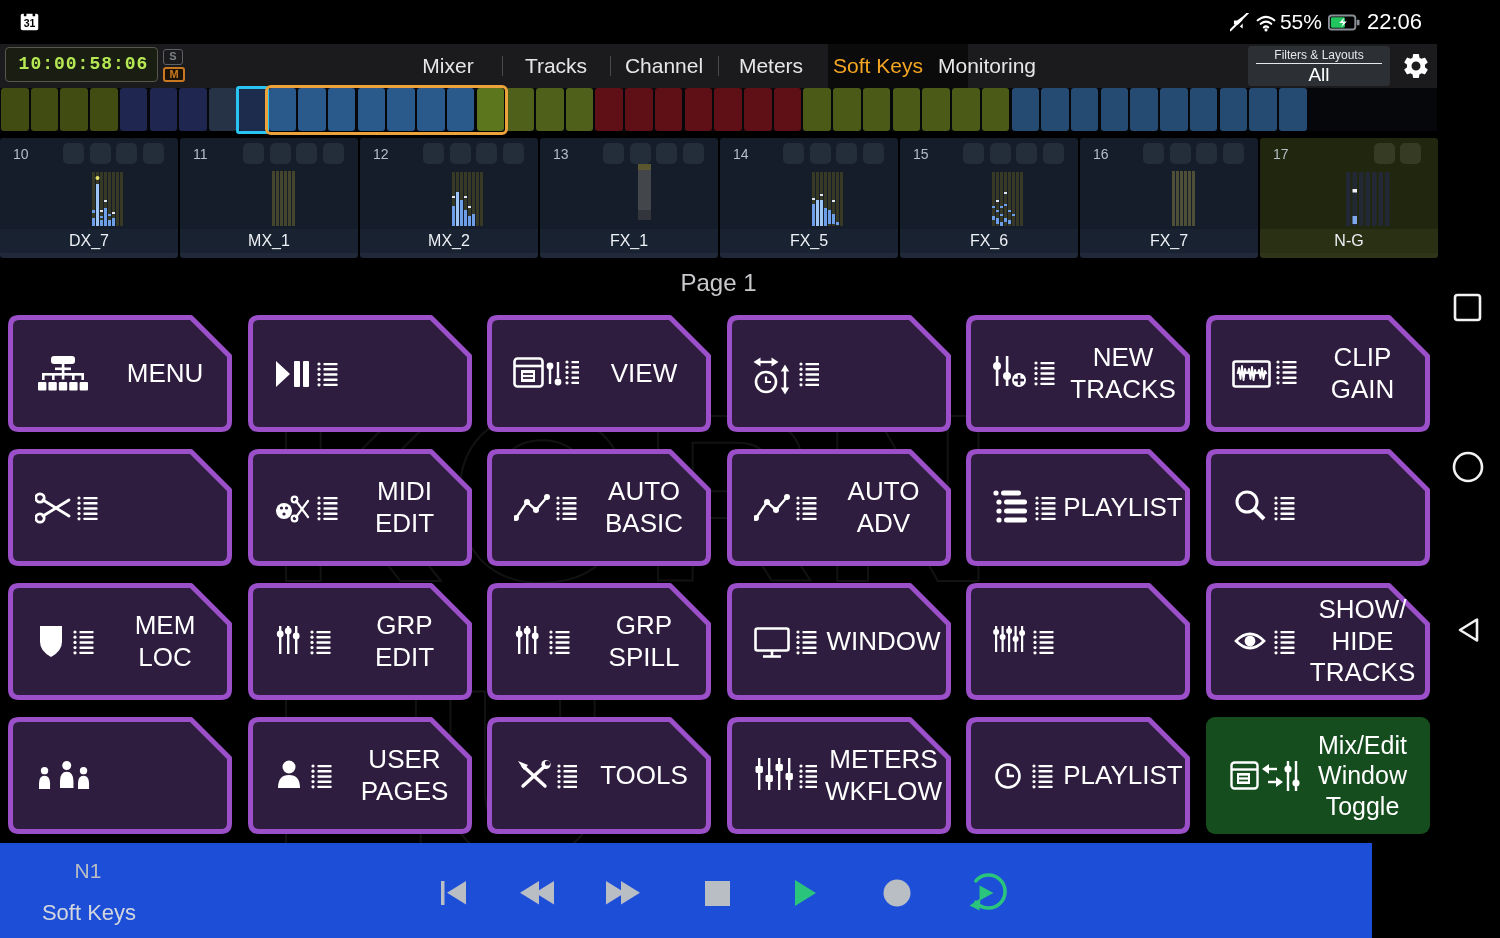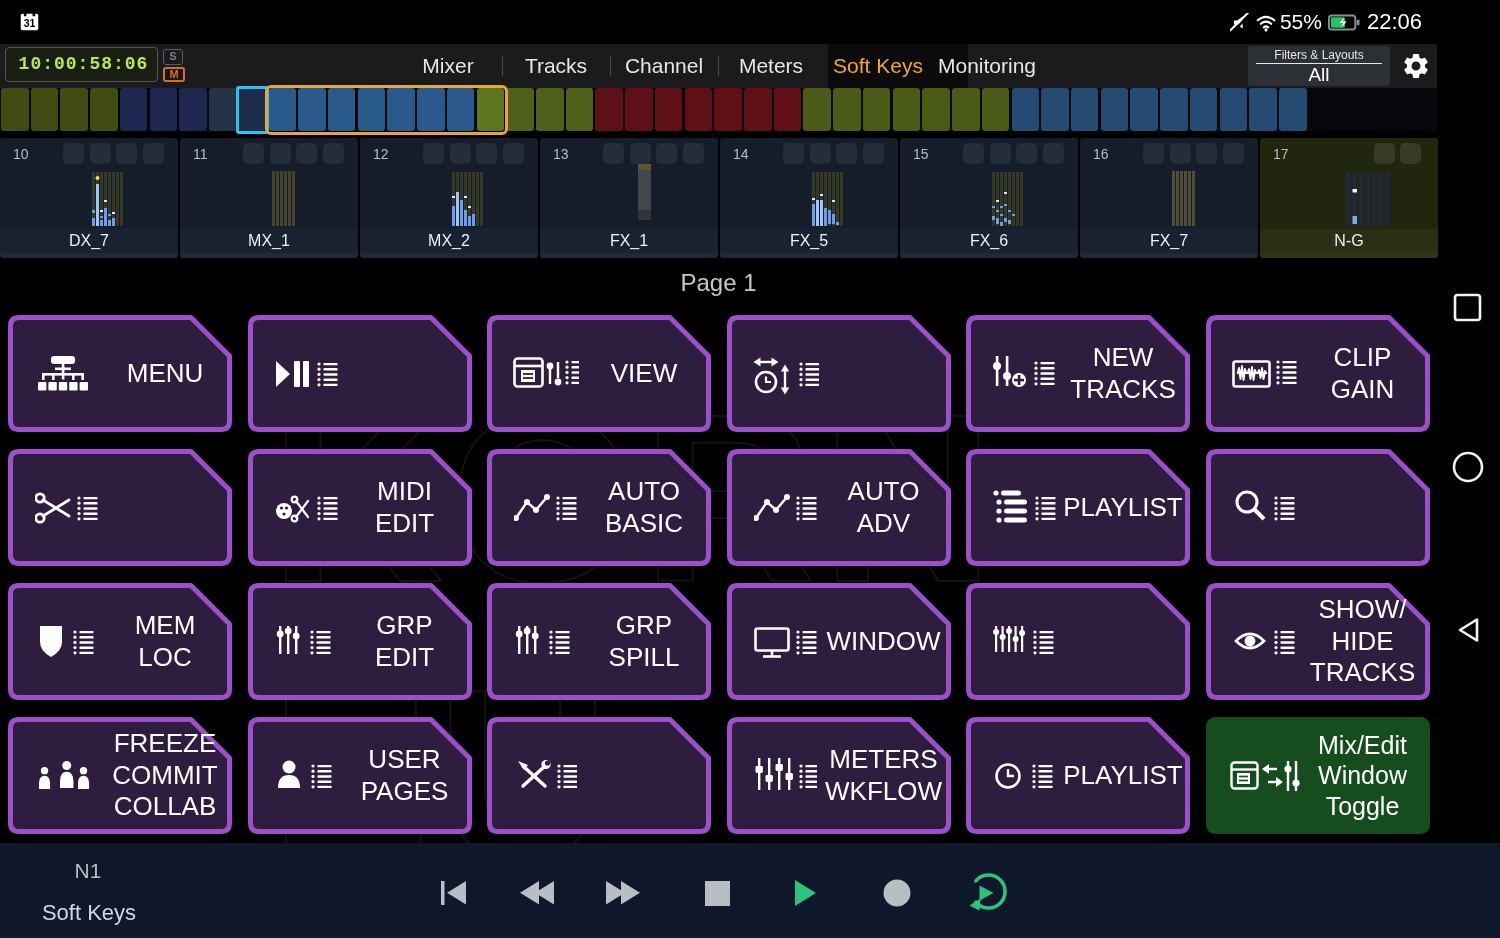--- a/index.html
+++ b/index.html
@@ -13,21 +13,21 @@
 .sq{position:absolute;top:5px;width:21px;height:21px;border-radius:5px}
 .chmeter{position:absolute;top:32px}
 .chname{position:absolute;left:0;top:94px;width:100%;text-align:center;font-size:16px;font-weight:normal;color:#eef1f5}
 #page1{position:absolute;left:0;top:269px;width:1437px;text-align:center;font-size:24px;color:#c9c9cd}
 .btn{position:absolute;width:224px;height:117px}
 .bshape{position:absolute;left:0;top:0}
 .bicondiv{position:absolute;left:17px;top:0;width:84px;height:117px;display:flex;align-items:center;justify-content:center}
 .btxt{position:absolute;left:101px;top:0;width:112px;height:117px;display:flex;align-items:center;justify-content:center;text-align:center;color:#fff;font-size:26px;line-height:1.22}
 .green{background:#164d1e;border-radius:9px}
 .green .btxt{font-size:25px}
-#bottombar{position:absolute;left:0;top:843px;width:1500px;height:95px;background:#0f172a}
+#bottombar{position:absolute;left:0;top:843px;width:1372px;height:95px;background:#1d4ed8}
 </style></head><body>
 <div style="position:absolute;left:270px;top:360px;width:1000px;font-family:'Liberation Sans',sans-serif;font-size:240px;font-weight:bold;letter-spacing:6px;color:transparent;-webkit-text-stroke:2px rgba(255,255,255,0.07);z-index:0">KORN EU</div>
 <div id="statusbar">
 <svg width="21" height="21" viewBox="0 0 24 24" style="position:absolute;left:19px;top:11px">
       <g fill="#fff">
 <rect x="2" y="3" width="20" height="19" rx="2"></rect>
 <rect x="5.5" y="1" width="3" height="5" rx="1" fill="#000"></rect>
         <rect x="15.5" y="1" width="3" height="5" rx="1" fill="#000"></rect>
 <text x="12" y="18" font-size="12" font-weight="bold" fill="#000" text-anchor="middle" font-family="Liberation Sans">31</text>
 </g>
@@ -888,21 +888,20 @@
         <g transform="translate(22,5) scale(1.12)" fill="#fff">
           <circle cx="6" cy="4" r="4"></circle>
           <path d="M0 18 Q0 9.5 6 9.5 Q12 9.5 12 18 L12 24 H0 Z"></path>
         </g>
         <g transform="translate(40,11) scale(0.92)" fill="#fff">
           <circle cx="6" cy="4" r="4"></circle>
           <path d="M0 18 Q0 9.5 6 9.5 Q12 9.5 12 18 L12 24 H0 Z"></path>
         </g>
       </svg>
     </div>
-    <div class="btxt">FREEZE<br>COMMIT<br>COLLAB</div>
   </div>
 <div class="btn" style="left:247.5px;top:717px">
     <svg class="bshape" width="224" height="117" viewBox="0 0 224 117">
       <path d="M 11 2.5 H 183 L 221.5 41 V 106 Q 221.5 114.5 213 114.5 H 11 Q 2.5 114.5 2.5 106 V 11 Q 2.5 2.5 11 2.5 Z" fill="#2e1d3e" stroke="#9b50c9" stroke-width="5" stroke-linejoin="round"></path>
     </svg>
 <div class="bicondiv">
       <svg class="bicon" width="60" height="36" viewBox="0 0 60 36">
         <g fill="#fff">
 <circle cx="12" cy="9" r="6.5"></circle>
 <path d="M1 30 Q1 17 12 17 Q23 17 23 30 Z"></path>
@@ -949,20 +948,21 @@
             <circle cx="2" cy="13.4" r="1.6"></circle>
             <rect x="6.5" y="12.3" width="14" height="2.4" rx="0.6"></rect>
             <circle cx="2" cy="18.6" r="1.6"></circle>
             <rect x="6.5" y="17.5" width="14" height="2.4" rx="0.6"></rect>
             <circle cx="2" cy="23.8" r="1.6"></circle>
             <rect x="6.5" y="22.7" width="14" height="2.4" rx="0.6"></rect>
           </g>
         </g>
       </svg>
     </div>
+    <div class="btxt">TOOLS</div>
   </div>
 <div class="btn" style="left:726.5px;top:717px">
     <svg class="bshape" width="224" height="117" viewBox="0 0 224 117">
       <path d="M 11 2.5 H 183 L 221.5 41 V 106 Q 221.5 114.5 213 114.5 H 11 Q 2.5 114.5 2.5 106 V 11 Q 2.5 2.5 11 2.5 Z" fill="#2e1d3e" stroke="#9b50c9" stroke-width="5" stroke-linejoin="round"></path>
     </svg>
 <div class="bicondiv">
       <svg class="bicon" width="62" height="40" viewBox="0 0 62 40">
         <g fill="#fff">
 <rect x="3" y="2" width="2.4" height="32"></rect>
           <rect x="0.5" y="10" width="7.4" height="7" rx="1.4"></rect>

